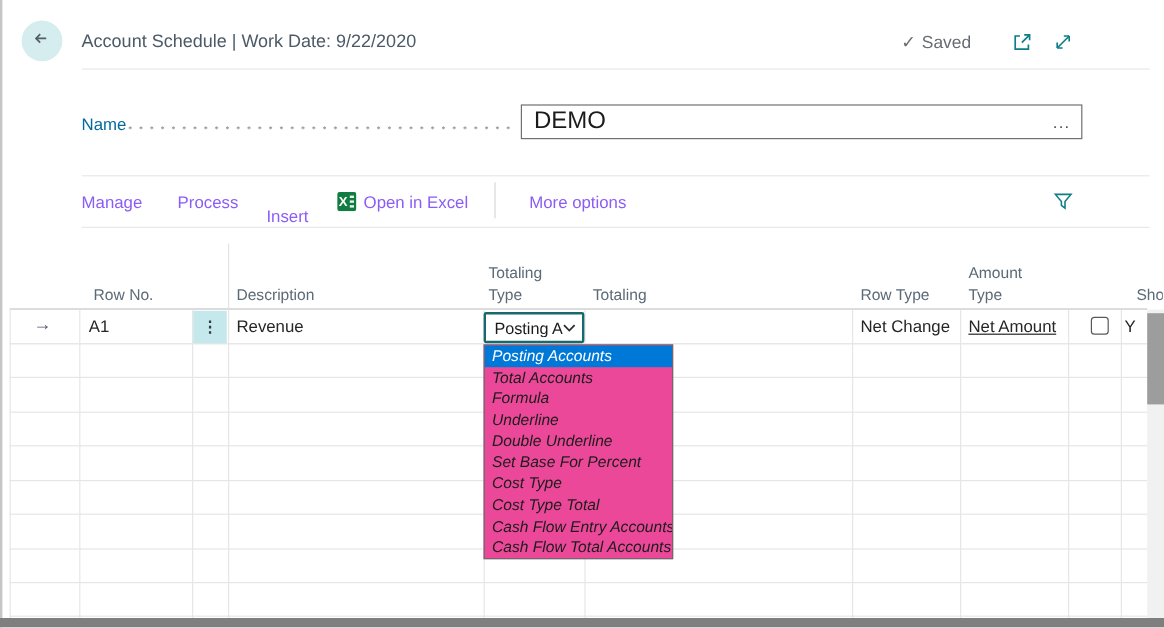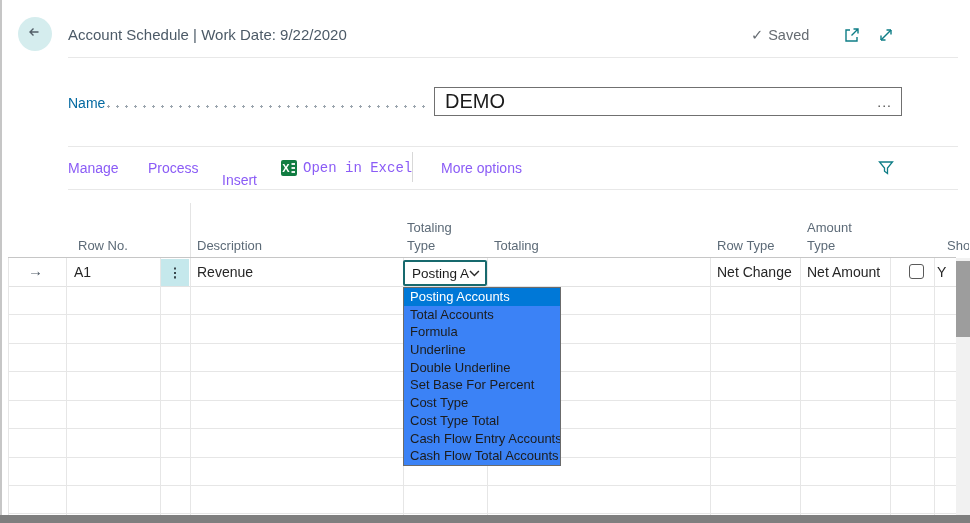--- a/index.html
+++ b/index.html
@@ -56,22 +56,22 @@
   .tt-select { left:403px; top:260px; width:84px; height:26px; background:#fff;
                border:2px solid #17696d; border-radius:2px; display:flex; align-items:center;
                z-index:3; cursor:pointer; }
   .tt-select .sel-text { margin-left:7px; width:58px; overflow:hidden; white-space:nowrap;
                          font-size:13.5px; color:#1b1b1b; }
   .checkbox { left:909px; top:264px; width:15px; height:15px; border:1px solid #5a5a5a;
               border-radius:3px; background:#fff; z-index:2; cursor:pointer; }
   .y-cell { left:937px; top:264px; width:19px; overflow:hidden; }
 
   
-  .dropdown { left:403px; top:287px; width:158px; background:#3b82f6; border:1px solid #6b6b6b;
-              z-index:10; }
+  .dropdown { left:403px; top:287px; width:158px; background:#ec4899; border:1px solid #6b6b6b;
+              z-index:10;font-style:italic; }
   .dd-item { height:17.7px; line-height:17.7px; padding-left:6px; font-size:13px; color:#1c1c1c;
              white-space:nowrap; overflow:hidden; cursor:pointer; }
   .dd-item.selected { background:#0078d7; color:#fff; }
 
   
   .sb-track { left:956px; top:258px; width:14px; height:257px; background:#f1f1f1; z-index:4; }
   .sb-thumb { left:956px; top:261px; width:14px; height:76px; background:#9d9d9d; z-index:5; }
 </style>
 </head>
 <body>
@@ -122,21 +122,21 @@
   <div class="abs tb-item" style="left:222px;margin-top:12px;">Insert</div>
   <div class="abs excel-ic">
     <svg width="16" height="16" viewBox="0 0 16 16">
       <rect x="0" y="0" width="16" height="16" rx="2" fill="#107c41"></rect>
       <text x="5" y="12" font-size="11" font-family="Liberation Sans, sans-serif" font-weight="bold" fill="#fff" text-anchor="middle">X</text>
       <rect x="10.5" y="3" width="3.5" height="2" fill="#ffffff" opacity="0.9"></rect>
       <rect x="10.5" y="7" width="3.5" height="2" fill="#ffffff" opacity="0.9"></rect>
       <rect x="10.5" y="11" width="3.5" height="2" fill="#ffffff" opacity="0.9"></rect>
     </svg>
   </div>
-  <div class="abs tb-item" style="left:303px;font-family:Liberation Mono, monospace;">Open in Excel</div>
+  <div class="abs tb-item" style="left:303px;">Open in Excel</div>
   <div class="abs tb-divider"></div>
   <div class="abs tb-item" style="left:441px;">More options</div>
   <div class="abs filter-ic">
     <svg width="18" height="18" viewBox="0 0 18 18">
       <path d="M2.5 3 H15.5 L10.5 9 V14.5 L7.5 12.2 V9 Z" stroke="#0e7d86" stroke-width="1.3" fill="none"></path>
     </svg>
   </div>
 
   <div class="abs hdr-vline"></div>
   <div class="abs col-h" style="left:78px;  top:237px;">Row No.</div>
@@ -166,21 +166,21 @@
     <span>⋮</span>
   </div>
   <div class="abs cell-text" style="left:197px;">Revenue</div>
   <div class="abs tt-select">
     <span class="sel-text">Posting Ac</span>
     <svg width="11" height="7" viewBox="0 0 11 7" style="margin-right:5px;">
       <path d="M1 1 L5.5 5.5 L10 1" stroke="#2b2b2b" stroke-width="1.5" fill="none"></path>
     </svg>
   </div>
   <div class="abs cell-text" style="left:717px;">Net Change</div>
-  <div class="abs cell-text" style="left:807px;">Net Amount</div>
+  <div class="abs cell-text" style="left:807px;text-decoration:underline;">Net Amount</div>
   <div class="abs checkbox"></div>
   <div class="abs cell-text y-cell">Y</div>
 
   <div class="abs erow" style="top:287px; height:28px;"></div>
   <div class="abs erow" style="top:315px; height:29px;"></div>
   <div class="abs erow" style="top:344px; height:28px;"></div>
   <div class="abs erow" style="top:372px; height:29px;"></div>
   <div class="abs erow" style="top:401px; height:28px;"></div>
   <div class="abs erow" style="top:429px; height:29px;"></div>
   <div class="abs erow" style="top:458px; height:28px;"></div>

